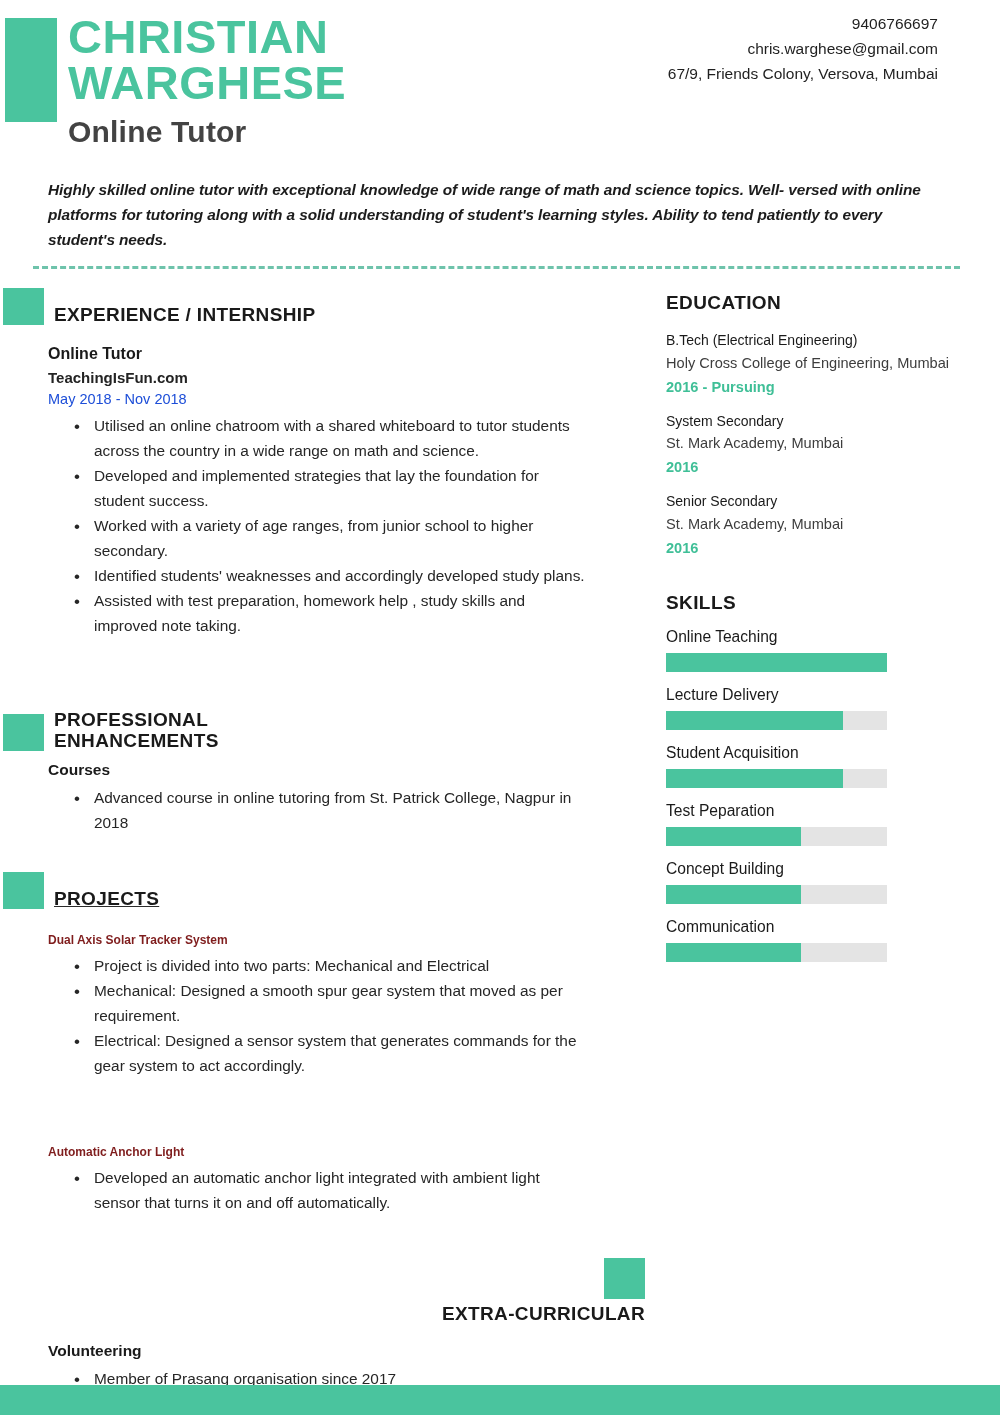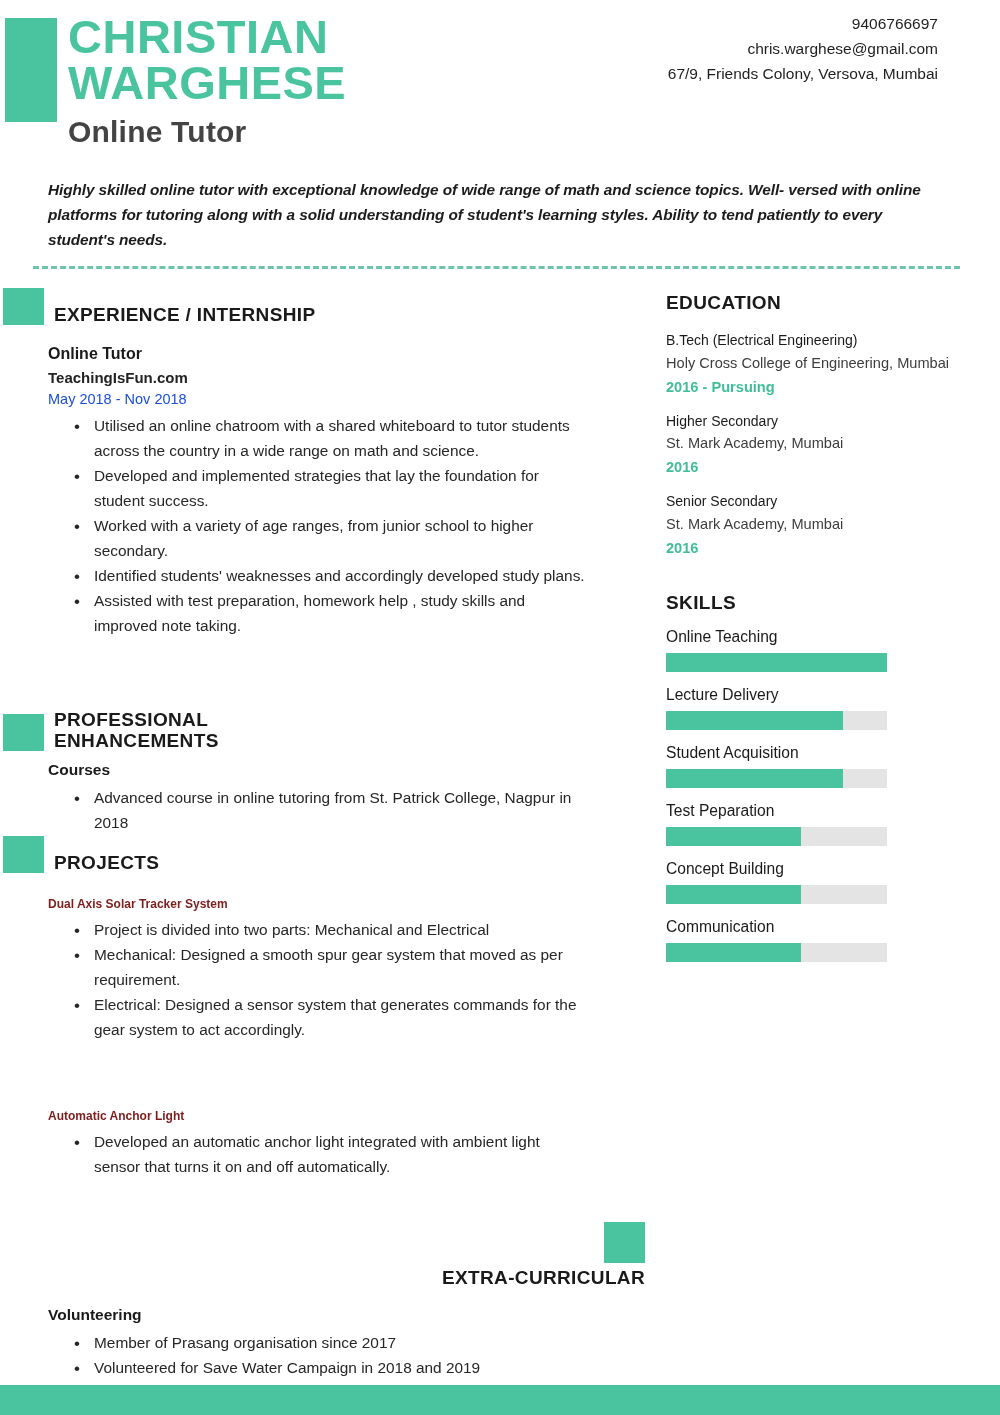--- a/index.html
+++ b/index.html
@@ -298,21 +298,21 @@
         </div>
       </div>
 
       <div class="left-pad">
         <div class="sub-head" style="margin-top:10px;">Courses</div>
         <ul class="bullets">
           <li>Advanced course in online tutoring from St. Patrick College, Nagpur in 2018</li>
         </ul>
       </div>
 
-      <div class="sec" style="">
+      <div class="sec" style="margin-top:36px;text-decoration:underline;">
         <div class="sec-sq"></div>
         <div class="sec-title">PROJECTS</div>
       </div>
 
       <div class="left-pad">
         <div class="proj-head">Dual Axis Solar Tracker System</div>
         <ul class="bullets">
           <li>Project is divided into two parts: Mechanical and Electrical</li>
           <li>Mechanical: Designed a smooth spur gear system that moved as per requirement.</li>
           <li>Electrical: Designed a sensor system that generates commands for the gear system to act accordingly.</li>
@@ -343,21 +343,21 @@
 
       <div class="right-title" style="padding-top:4px;">EDUCATION</div>
 
       <div class="edu-item">
         <div class="edu-degree">B.Tech (Electrical Engineering)</div>
         <div class="edu-school">Holy Cross College of Engineering, Mumbai</div>
         <div class="edu-year">2016 - Pursuing</div>
       </div>
 
       <div class="edu-item">
-        <div class="edu-degree">Higher Secondary</div>
+        <div class="edu-degree">System Secondary</div>
         <div class="edu-school">St. Mark Academy, Mumbai</div>
         <div class="edu-year">2016</div>
       </div>
 
       <div class="edu-item">
         <div class="edu-degree">Senior Secondary</div>
         <div class="edu-school">St. Mark Academy, Mumbai</div>
         <div class="edu-year">2016</div>
       </div>
 

